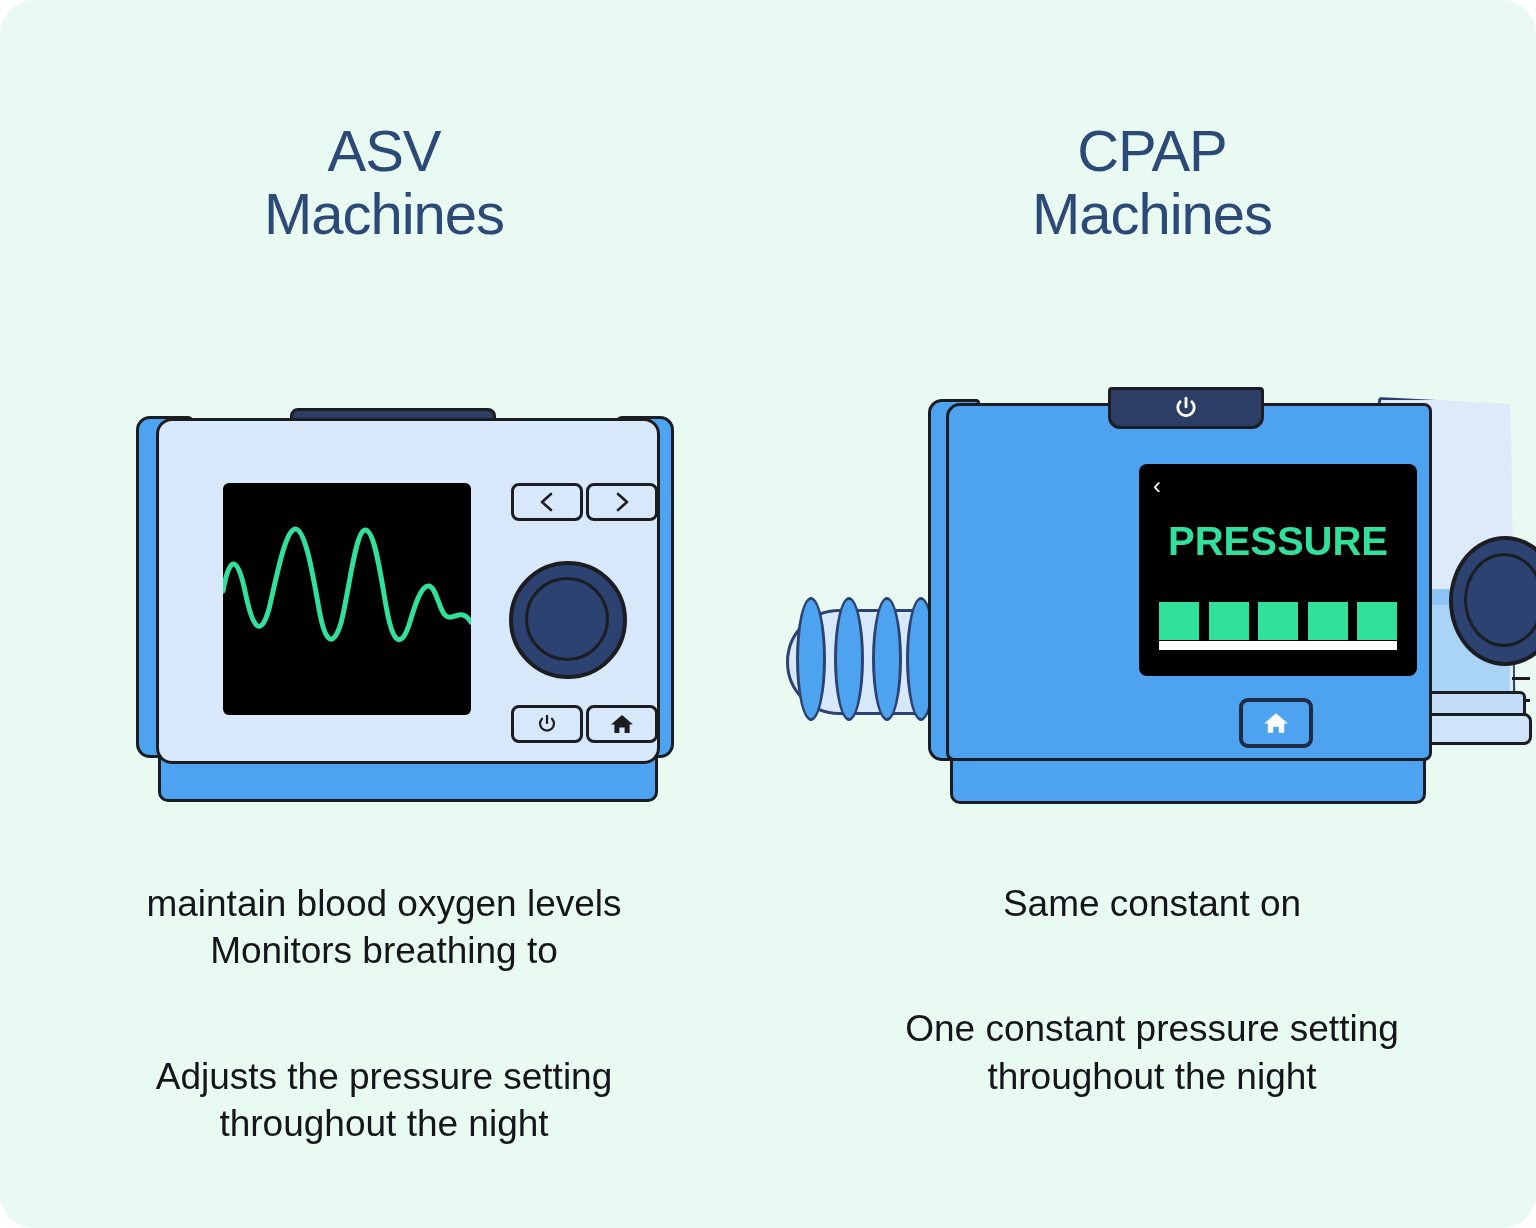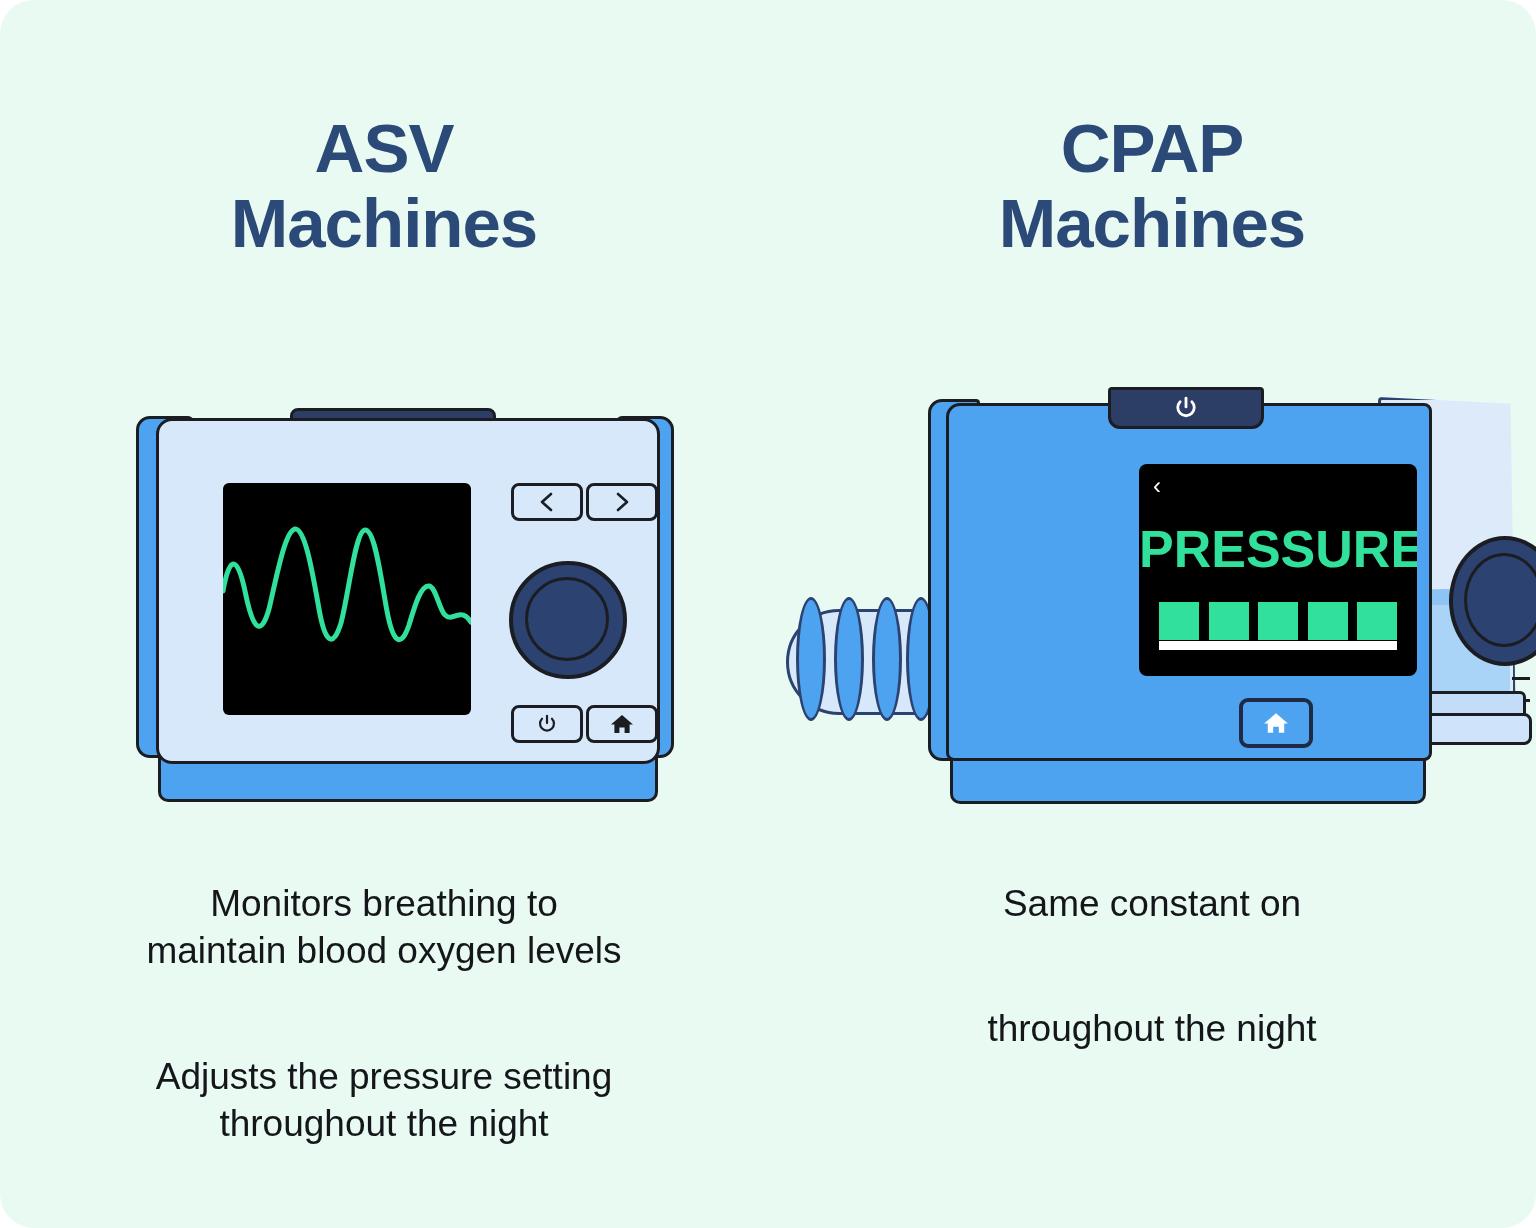--- a/index.html
+++ b/index.html
@@ -29,27 +29,27 @@
   }
   .col {
     position: relative;
     width: 50%;
     height: 100%;
   }
 
   
   .heading {
     position: absolute;
-    top: 112px;
+    top: 120px;
     left: 0;
     right: 0;
     text-align: center;
     color: #2c4a77;
-    font-size: 69px;
-    font-weight: bold;
+    font-size: 58px;
+    font-weight: normal;
     line-height: 1.08;
     letter-spacing: -1px;
   }
   .heading .l2 { display: block; }
 
   
   .captions {
     position: absolute;
     left: 0;
     right: 0;
@@ -296,21 +296,21 @@
     color: #ffffff;
     font-size: 24px;
     line-height: 1;
   }
   .screen-title {
     position: absolute;
     left: 0; right: 0;
     top: 55px;
     text-align: center;
     color: #30e09b;
-    font-size: 52px;
+    font-size: 40px;
     font-weight: bold;
     letter-spacing: 0px;
   }
   .screen-bars {
     position: absolute;
     left: 20px; right: 20px;
     bottom: 36px;
     height: 44px;
     display: flex;
     justify-content: space-between;
@@ -416,22 +416,22 @@
                 <path d="M12 2 L23 11.5 L19.6 11.5 L19.6 20 L14.6 20 L14.6 14.5 L9.4 14.5 L9.4 20 L4.4 20 L4.4 11.5 L1 11.5 Z" fill="#1b1d22"></path>
               </svg>
             </div>
 
           </div>
         </div>
       </div>
 
       <div class="captions">
         <p class="caption">
+          <span class="line">maintain blood oxygen levels</span>
           <span class="line">Monitors breathing to</span>
-          <span class="line">maintain blood oxygen levels</span>
         </p>
         <p class="caption">
           <span class="line">Adjusts the pressure setting</span>
           <span class="line">throughout the night</span>
         </p>
       </div>
     </div>
 
     <div class="col">
 
@@ -498,19 +498,20 @@
           </div>
 
         </div>
       </div>
 
       <div class="captions">
         <p class="caption">
           <span class="line">Same constant on</span>
         </p>
         <p class="caption">
+          <span class="line">One constant pressure setting</span>
           <span class="line">throughout the night</span>
         </p>
       </div>
     </div>
 
   </div>
 </div>
 
 </body></html>

